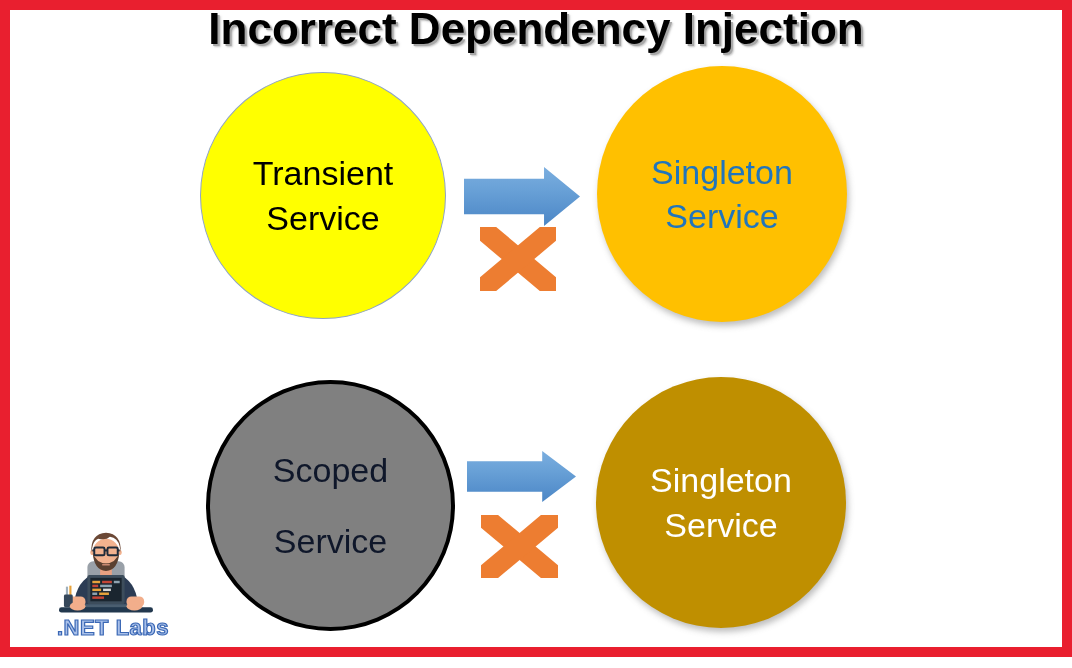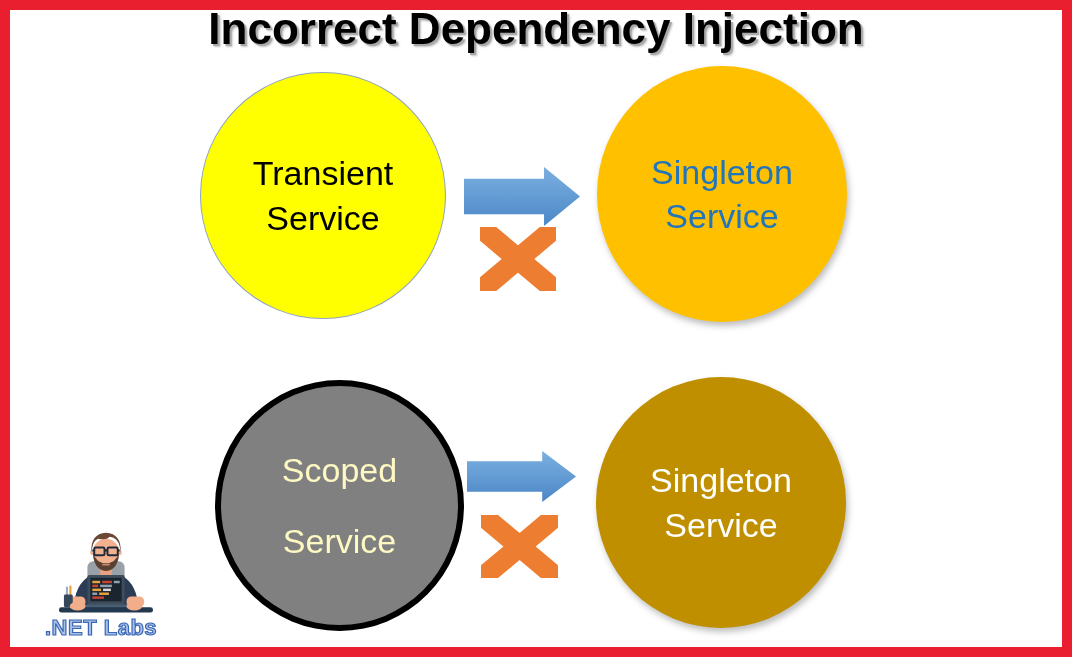--- a/index.html
+++ b/index.html
@@ -47,24 +47,24 @@
     border: 1px solid #8FA3C8;
     color: #000000;
   }
   .c-singleton-top {
     left: 597px; top: 66px; width: 250px; height: 256px;
     background: #FFC000;
     color: #2175BC;
     box-shadow: 2px 4px 6px rgba(110,110,110,0.45);
   }
   .c-scoped {
-    left: 215px; top: 380px; width: 249px; height: 251px;
+    left: 206px; top: 380px; width: 249px; height: 251px;
     background: #808080;
-    border: 6px solid #000000;
-    color: #fef9c3;
+    border: 4px solid #000000;
+    color: #0f172a;
   }
   .c-scoped .line1 { margin-bottom: 26px; }
   .c-singleton-bottom {
     left: 596px; top: 377px; width: 250px; height: 251px;
     background: #BF8F00;
     color: #ffffff;
     box-shadow: 2px 4px 6px rgba(110,110,110,0.45);
   }
   .arrow {
     position: absolute;
@@ -74,21 +74,21 @@
   }
   .arrow-1 { left: 464px; top: 167px; width: 116px; height: 59px; }
   .arrow-2 { left: 467px; top: 451px; width: 109px; height: 51px; }
   .cross { position: absolute; }
   .cross-1 { left: 480px; top: 227px; width: 76px; height: 64px; }
   .cross-2 { left: 481px; top: 515px; width: 77px; height: 63px; }
   .mascot { position: absolute; left: 57px; top: 526px; width: 98px; height: 90px; }
   .watermark {
     position: absolute;
     left: 45px; top: 615px; width: 124px;
-    text-align: left;
+    text-align: right;
     font-size: 22px;
     font-weight: 700;
     color: #A9C0E9;
     -webkit-text-stroke: 1.2px #3B68B5;
     letter-spacing: 0.5px;
   }
 </style>
 </head>
 <body>
 

